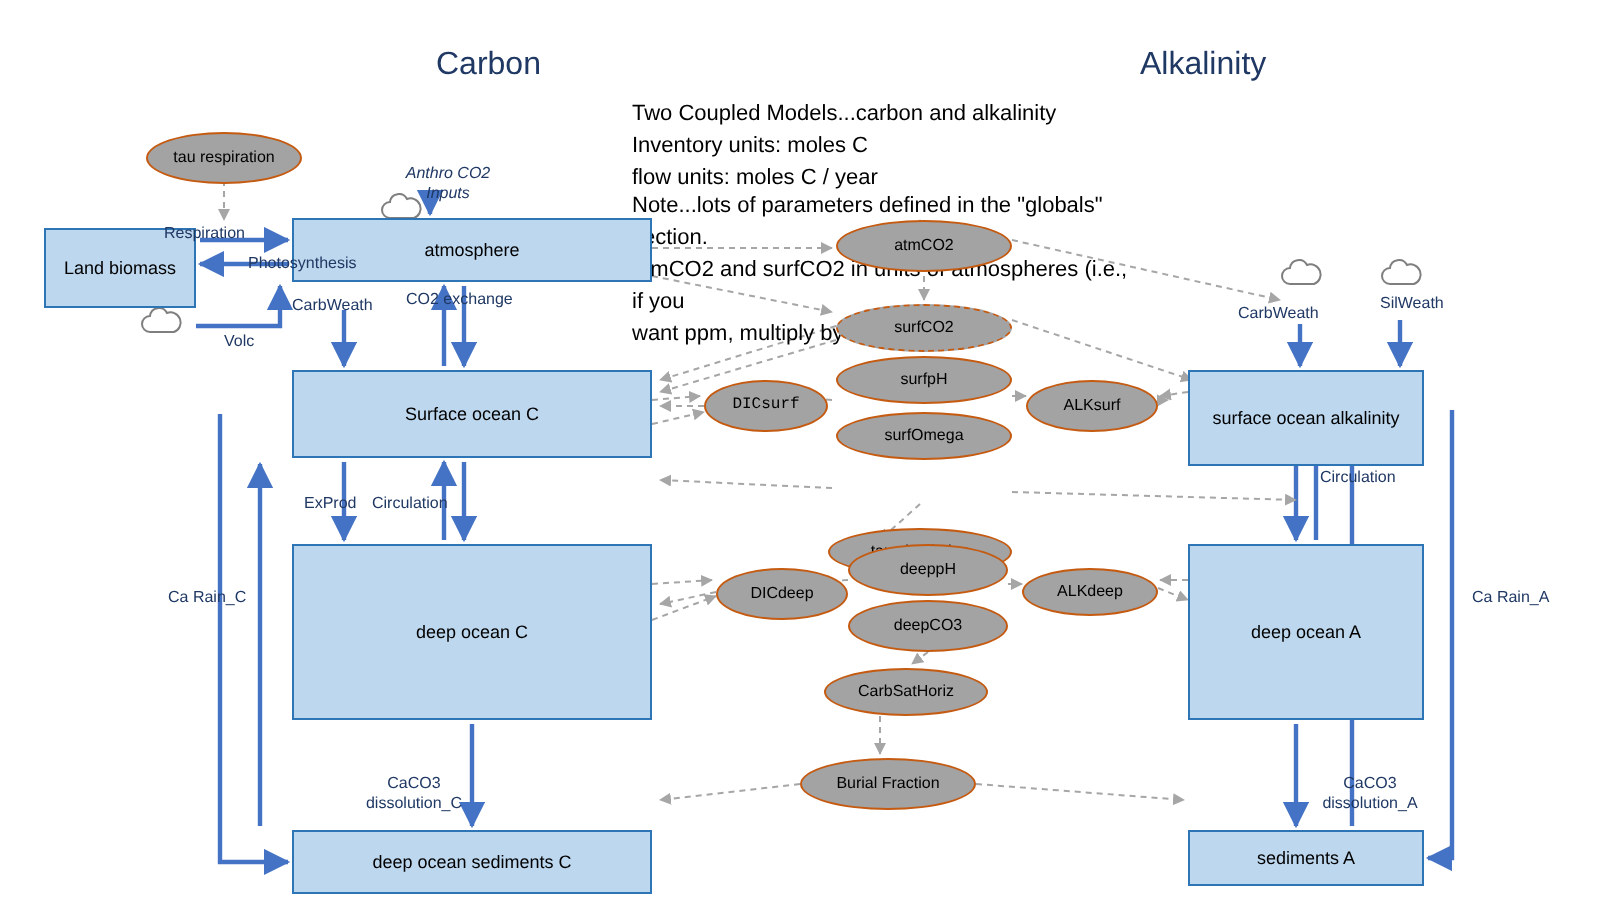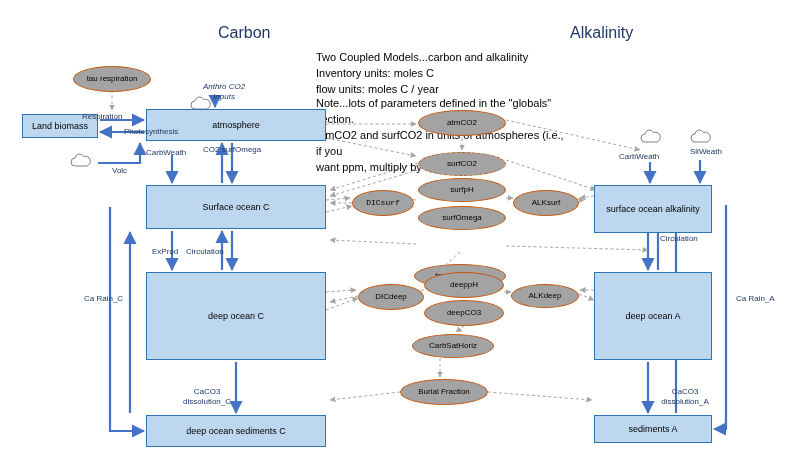--- a/index.html
+++ b/index.html
@@ -163,21 +163,21 @@
   <svg class="cloud" style="left:70px;top:152px;width:22px;height:16px;" viewBox="0 0 22 16">
     <path d="M5,14 a4,4 0 0,1 0,-8 a4.5,4.5 0 0,1 8.5,-1.5 a4,4 0 0,1 3.5,9.5 z" fill="#fff" stroke="#7f7f7f" stroke-width="1"></path>
   </svg>
   <svg class="cloud" style="left:640px;top:128px;width:22px;height:16px;" viewBox="0 0 22 16">
     <path d="M5,14 a4,4 0 0,1 0,-8 a4.5,4.5 0 0,1 8.5,-1.5 a4,4 0 0,1 3.5,9.5 z" fill="#fff" stroke="#7f7f7f" stroke-width="1"></path>
   </svg>
   <svg class="cloud" style="left:690px;top:128px;width:22px;height:16px;" viewBox="0 0 22 16">
     <path d="M5,14 a4,4 0 0,1 0,-8 a4.5,4.5 0 0,1 8.5,-1.5 a4,4 0 0,1 3.5,9.5 z" fill="#fff" stroke="#7f7f7f" stroke-width="1"></path>
   </svg>
 
-  <div class="node stock" style="left:22px;top:114px;width:76px;height:24px;">
+  <div class="node stock" style="left:22px;top:114px;width:76px;height:40px;">
       <span>Land biomass</span>
     </div>
   <div class="node stock" style="left:146px;top:109px;width:180px;height:32px;">
       <span>atmosphere</span>
     </div>
   <div class="node stock" style="left:146px;top:185px;width:180px;height:44px;">
       <span>Surface ocean C</span>
     </div>
   <div class="node stock" style="left:146px;top:272px;width:180px;height:88px;justify-content:center;">
       <span>deep ocean C</span>
@@ -236,21 +236,21 @@
     </div>
   <div class="node ellipse" style="left:400px;top:379px;width:88px;height:26px;">
       <span>Burial Fraction</span>
     </div>
 
   <div class="flowlabel" style="left:82px;top:112px;">Respiration</div>
   <div class="flowlabel" style="left:76px;top:127px;margin-left:48px;">Photosynthesis</div>
   <div class="sideLabel" style="left:196px;top:82px;width:56px;font-style:italic;">Anthro CO2
 Inputs</div>
   <div class="flowlabel" style="left:146px;top:148px;">CarbWeath</div>
-  <div class="flowlabel" style="left:203px;top:145px;">CO2 surfOmega</div>
+  <div class="flowlabel" style="left:203px;top:145px;">CO2 exchange</div>
   <div class="flowlabel" style="left:112px;top:166px;">Volc</div>
   <div class="flowlabel" style="left:152px;top:247px;">ExProd</div>
   <div class="flowlabel" style="left:186px;top:247px;">Circulation</div>
   <div class="flowlabel" style="left:619px;top:152px;">CarbWeath</div>
   <div class="flowlabel" style="left:690px;top:147px;">SilWeath</div>
   <div class="flowlabel" style="left:660px;top:234px;">Circulation</div>
   <div class="flowlabel" style="left:84px;top:294px;">Ca Rain_C</div>
   <div class="flowlabel" style="left:736px;top:294px;">Ca Rain_A</div>
   <div class="sideLabel" style="left:172px;top:387px;width:70px;">CaCO3
 dissolution_C</div>

